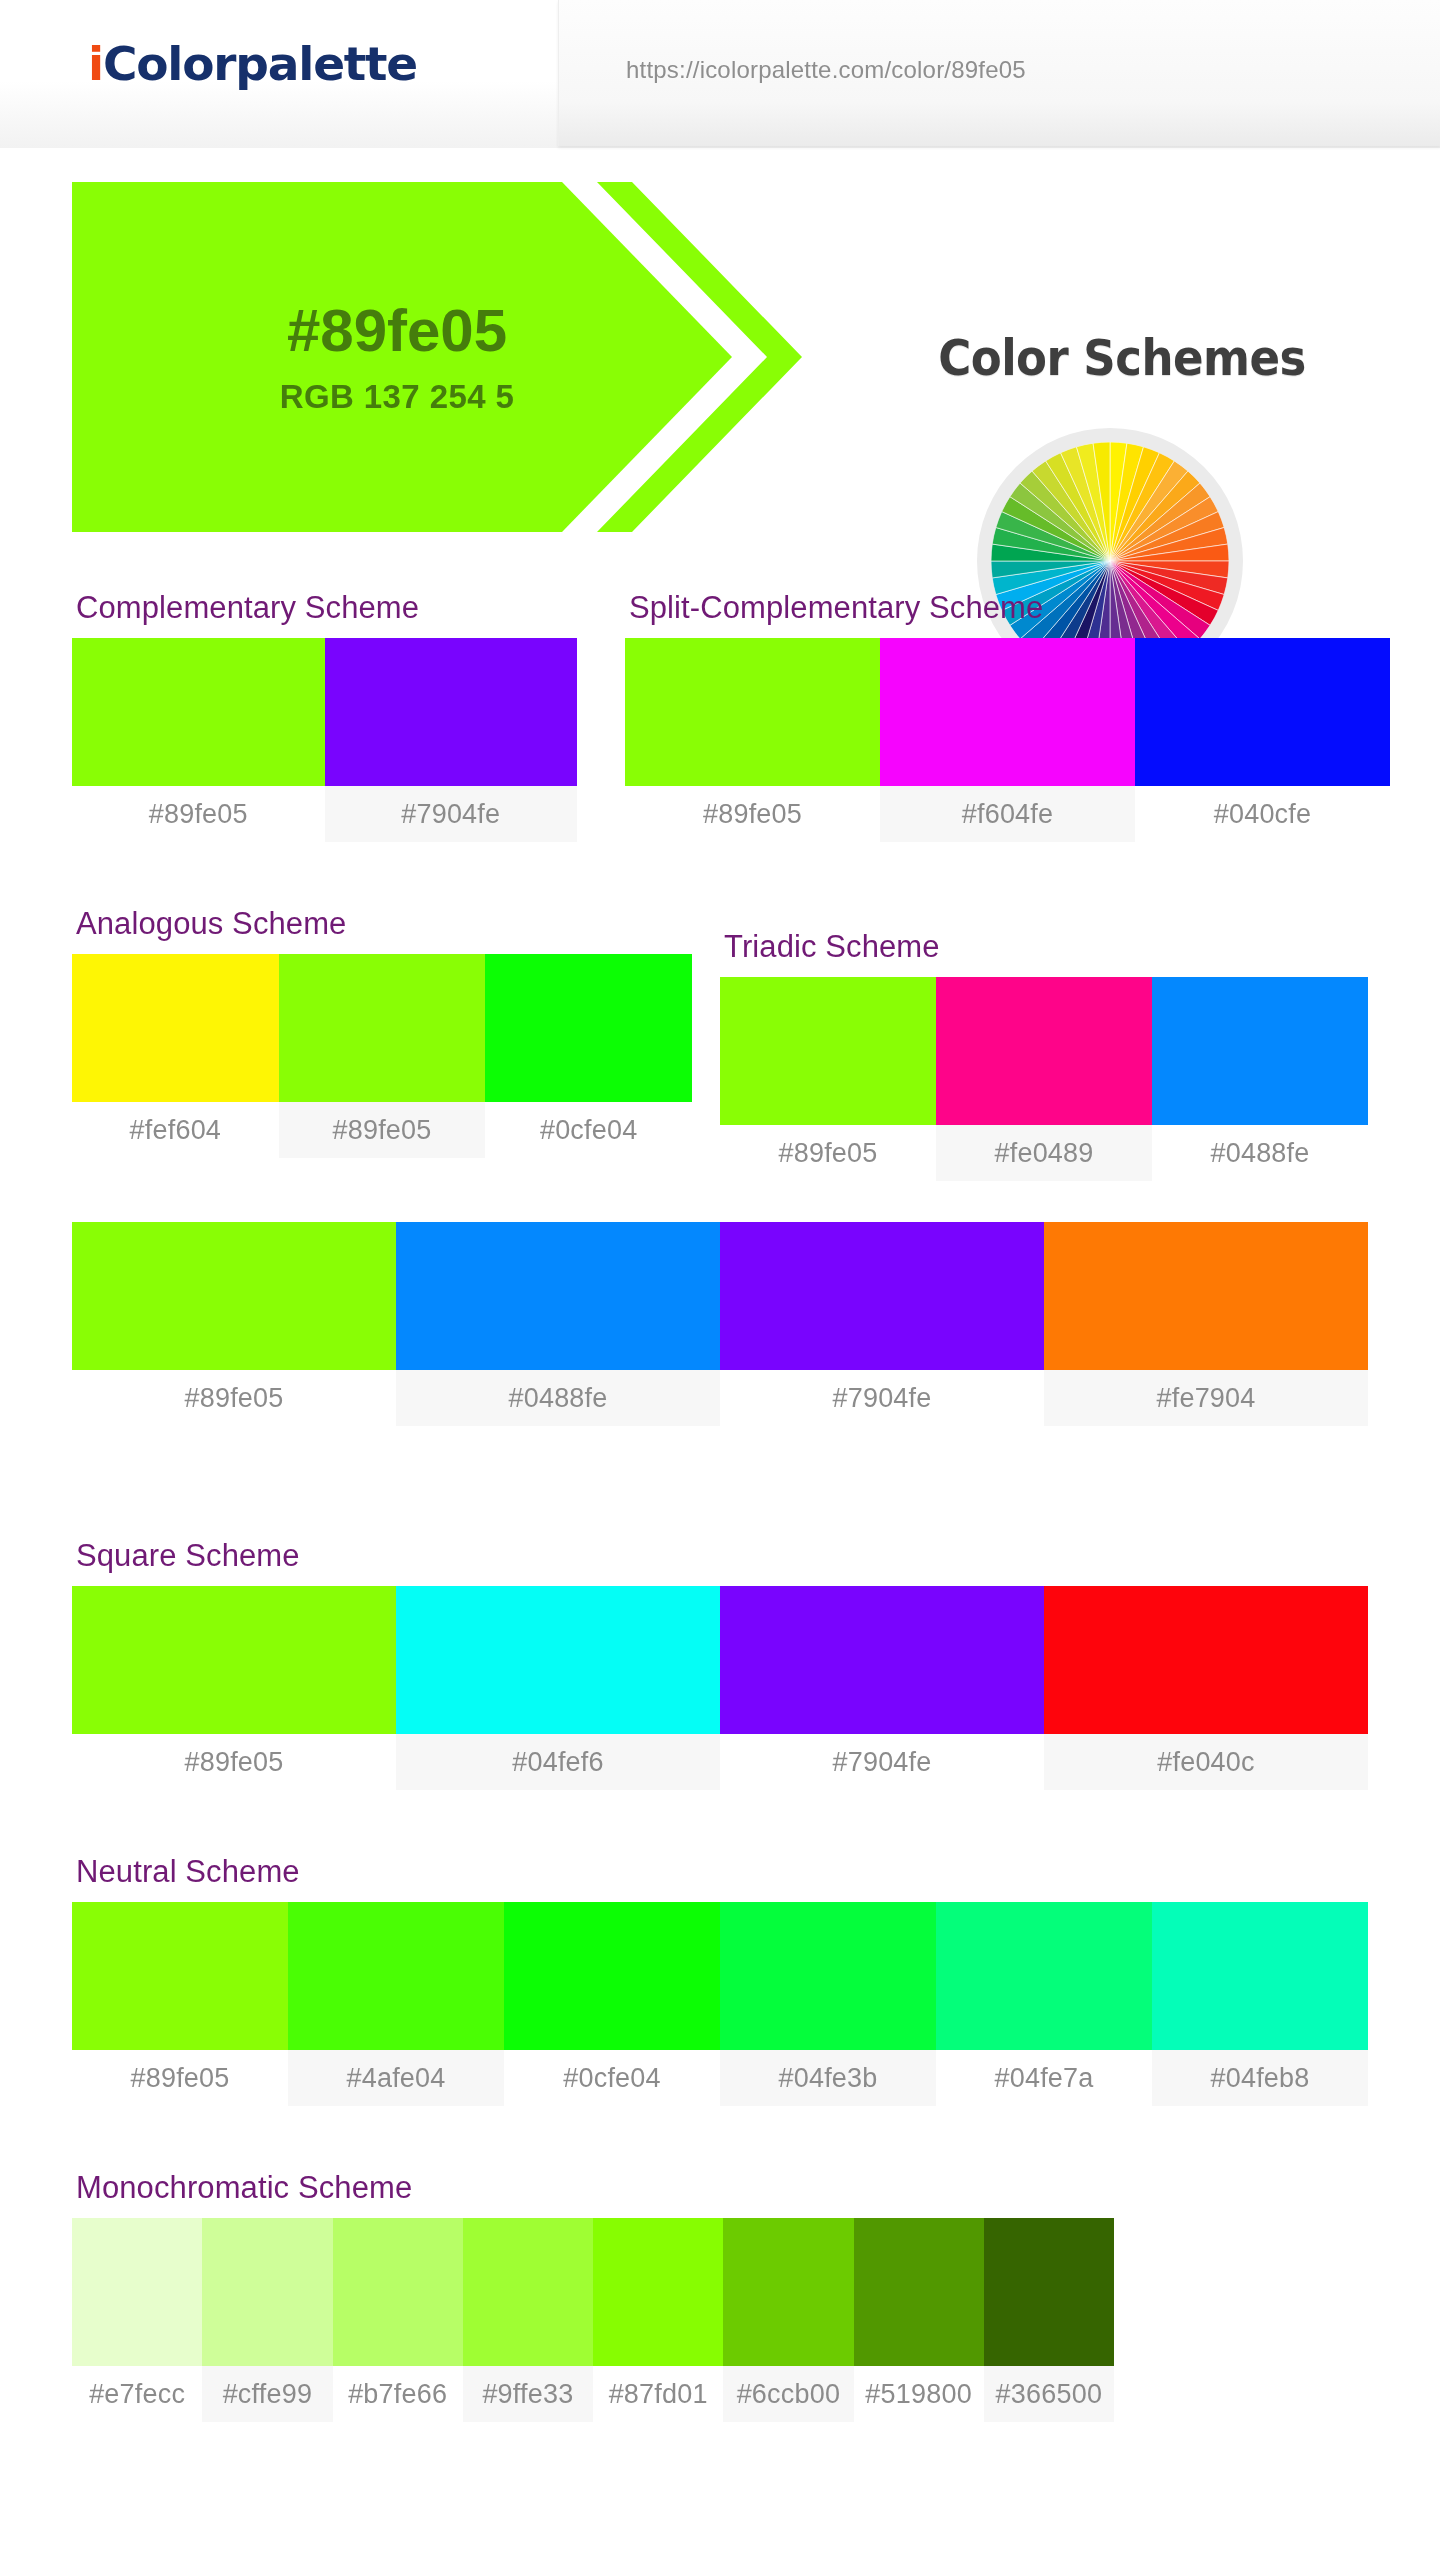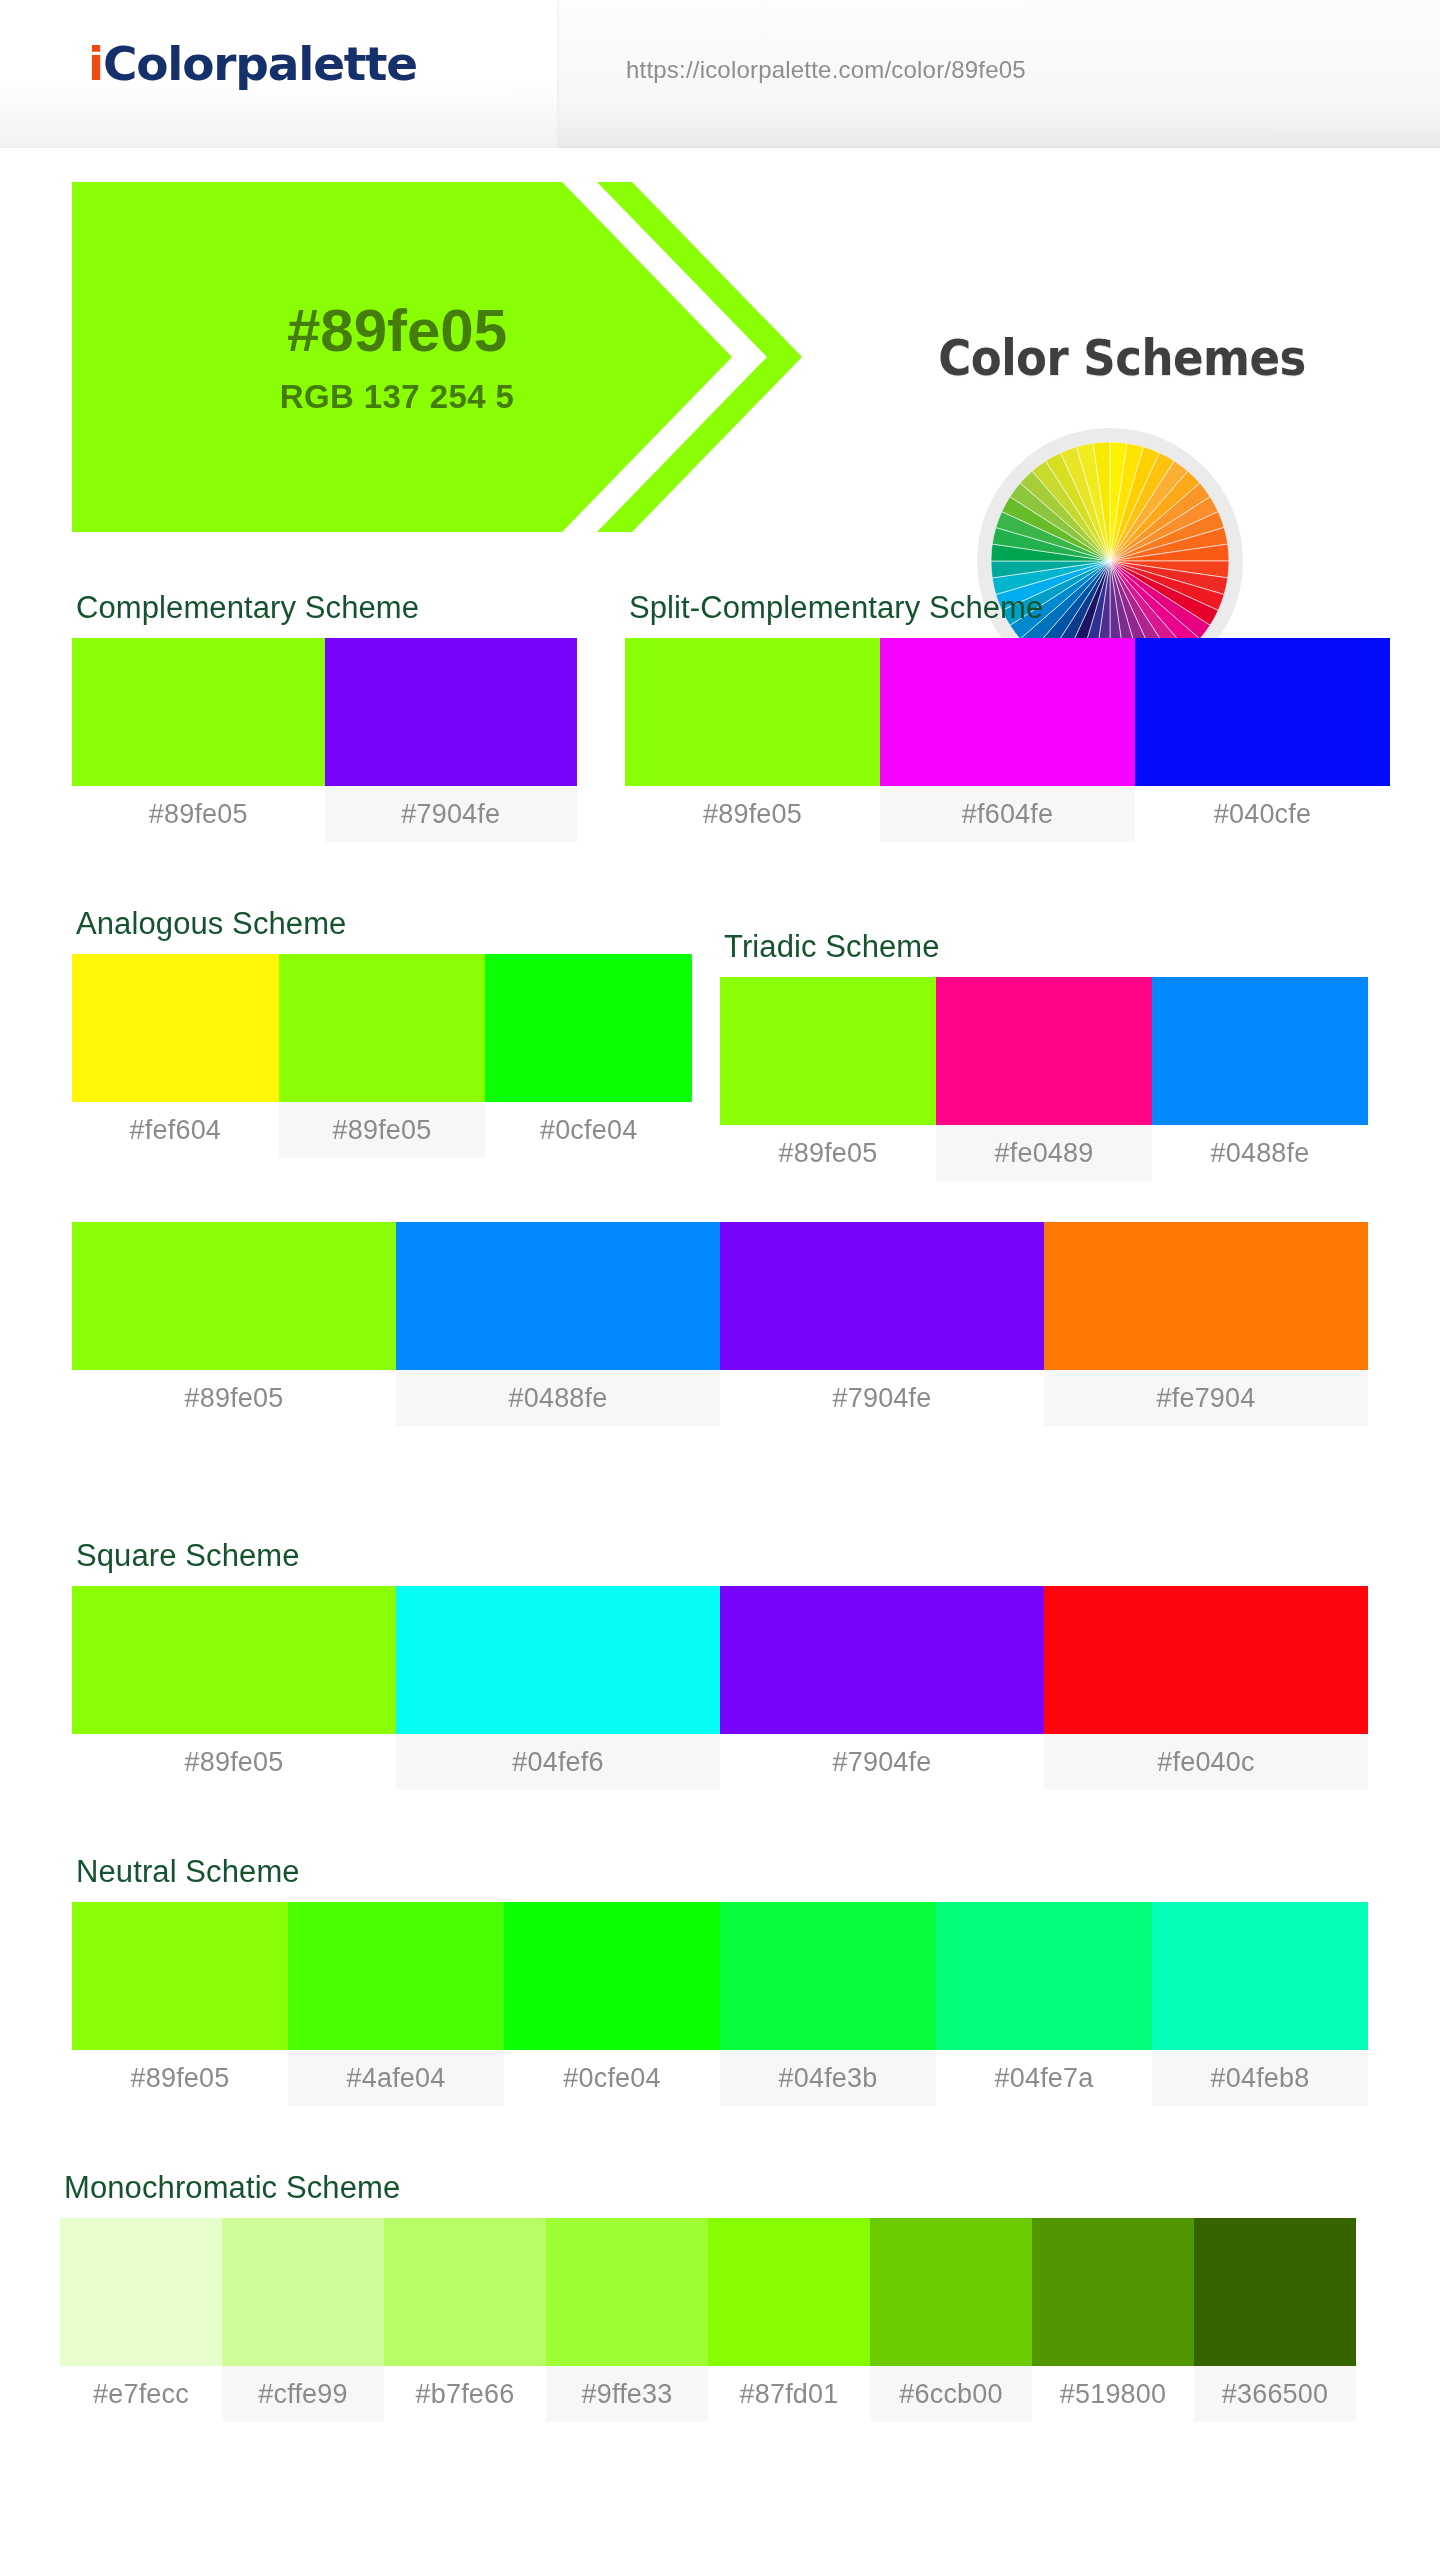--- a/index.html
+++ b/index.html
@@ -153,21 +153,21 @@
     position: relative;
     width: 1440px;
   }
   .block {
     position: absolute;
   }
   .block-title {
     font-family: "Liberation Sans", sans-serif;
     font-size: 31px;
     font-weight: 400;
-    color: #14532d;
+    color: #701a75;
     letter-spacing: 0.1px;
     white-space: nowrap;
     margin: 0 0 12px 0;
     padding-left: 4px;
   }
   .swatch-strip {
     display: flex;
     width: 100%;
   }
   .swatch {
@@ -436,21 +436,21 @@
           <div class="swatch-label alt" style="height: 56px;">#4afe04</div>
           <div class="swatch-label" style="height: 56px;">#0cfe04</div>
           <div class="swatch-label alt" style="height: 56px;">#04fe3b</div>
           <div class="swatch-label" style="height: 56px;">#04fe7a</div>
           <div class="swatch-label alt" style="height: 56px;">#04feb8</div>
         </div>
     </div>
   </div>
 
   <div class="row" style="height:200px; margin-top:116px;">
-    <div class="block" style="left:60px; top:0px; width:1296px;">
+    <div class="block" style="left:72px; top:0px; width:1042px;">
       <div class="block-title">Monochromatic Scheme</div>
       <div class="swatch-strip">
           <div class="swatch">
             <div class="swatch-color" style="background: rgb(231, 254, 204); height: 148px;"></div>
           </div>
           <div class="swatch">
             <div class="swatch-color" style="background: rgb(207, 254, 153); height: 148px;"></div>
           </div>
           <div class="swatch">
             <div class="swatch-color" style="background: rgb(183, 254, 102); height: 148px;"></div>

